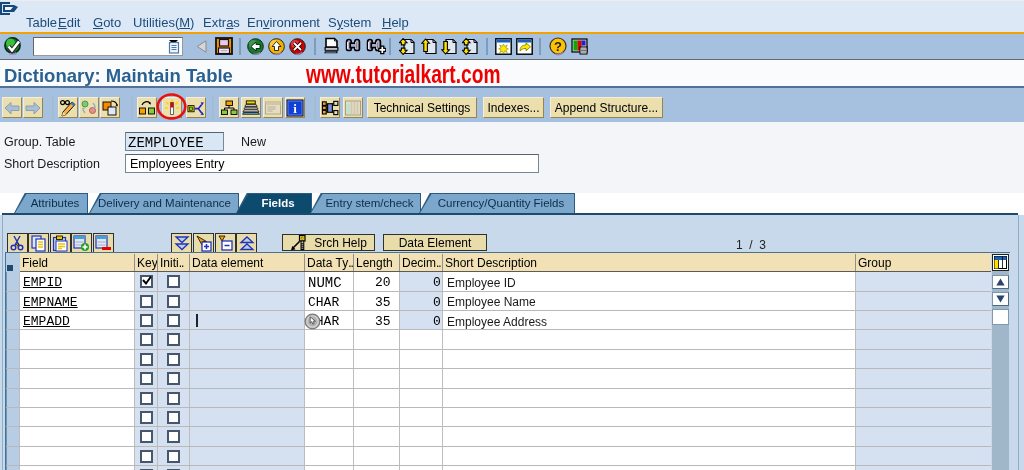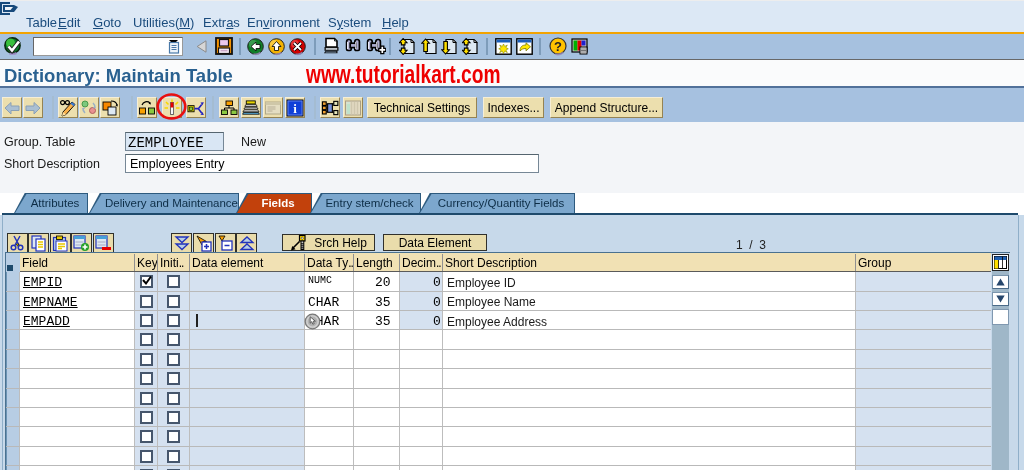--- a/index.html
+++ b/index.html
@@ -290,25 +290,25 @@
 <span class="mono" style="left:128px;top:134.5px;font-size:14px;color:#000">ZEMPLOYEE</span>
 <span style="left:241px;top:135px;font-size:12.5px;color:#1a1a1a">New</span>
 <span style="left:4px;top:157px;font-size:12.5px;color:#1a1a1a">Short Description</span>
 <div style="left:125px;top:154px;width:414px;height:19px;background:#fff;border:1px solid #768796;border-top-color:#55656f"></div>
 <span style="left:130px;top:157px;font-size:12.5px;color:#000">Employees Entry</span>
 <div style="left:14px;top:192.5px;width:74px;height:20.5px;background:#2d5a7e;clip-path:polygon(11px 0,100% 0,100% 100%,0 100%)"></div>
 <div style="display:flex;align-items:center;justify-content:center;padding-left:8px;left:15px;top:193.5px;width:72px;height:19.5px;background:#7ca7cd;clip-path:polygon(11.8px 0,100% 0,100% 100%,0 100%)">
     <span style="position:static;white-space:nowrap;color:#0d2d46;font-weight:normal;font-size:11.5px">Attributes</span>
   </div>
 <div style="left:89px;top:192.5px;width:150px;height:20.5px;background:#2d5a7e;clip-path:polygon(11px 0,100% 0,100% 100%,0 100%)"></div>
-<div style="display:flex;align-items:center;justify-content:flex-end;padding-left:8px;left:90px;top:193.5px;width:148px;height:19.5px;background:#7ca7cd;clip-path:polygon(11.8px 0,100% 0,100% 100%,0 100%)">
+<div style="display:flex;align-items:center;justify-content:flex-start;padding-left:8px;left:90px;top:193.5px;width:148px;height:19.5px;background:#7ca7cd;clip-path:polygon(11.8px 0,100% 0,100% 100%,0 100%)">
     <span style="position:static;white-space:nowrap;color:#0d2d46;font-weight:normal;font-size:11.5px">Delivery and Maintenance</span>
   </div>
 <div style="left:236px;top:192.5px;width:76px;height:20.5px;background:#2d5a7e;clip-path:polygon(11px 0,100% 0,100% 100%,0 100%)"></div>
-<div style="display:flex;align-items:center;justify-content:center;padding-left:8px;left:237px;top:193.5px;width:74px;height:19.5px;background:#c2410c;clip-path:polygon(11.8px 0,100% 0,100% 100%,0 100%)">
+<div style="display:flex;align-items:center;justify-content:center;padding-left:8px;left:237px;top:193.5px;width:74px;height:19.5px;background:#0c4a6e;clip-path:polygon(11.8px 0,100% 0,100% 100%,0 100%)">
     <span style="position:static;white-space:nowrap;color:#fff;font-weight:bold;font-size:11.5px">Fields</span>
   </div>
 <div style="left:310px;top:192.5px;width:111px;height:20.5px;background:#2d5a7e;clip-path:polygon(11px 0,100% 0,100% 100%,0 100%)"></div>
 <div style="display:flex;align-items:center;justify-content:center;padding-left:8px;left:311px;top:193.5px;width:109px;height:19.5px;background:#7ca7cd;clip-path:polygon(11.8px 0,100% 0,100% 100%,0 100%)">
     <span style="position:static;white-space:nowrap;color:#0d2d46;font-weight:normal;font-size:11.5px">Entry stem/check</span>
   </div>
 <div style="left:419px;top:192.5px;width:156px;height:20.5px;background:#2d5a7e;clip-path:polygon(11px 0,100% 0,100% 100%,0 100%)"></div>
 <div style="display:flex;align-items:center;justify-content:center;padding-left:8px;left:420px;top:193.5px;width:154px;height:19.5px;background:#7ca7cd;clip-path:polygon(11.8px 0,100% 0,100% 100%,0 100%)">
     <span style="position:static;white-space:nowrap;color:#0d2d46;font-weight:normal;font-size:11.5px">Currency/Quantity Fields</span>
   </div>
@@ -442,21 +442,21 @@
 <div style="left:442px;top:272.2px;width:1px;height:19.4px;background:#bdbdbd"></div>
 <div style="left:855px;top:272.2px;width:1px;height:19.4px;background:#bdbdbd"></div>
 <div style="left:6px;top:290.59999999999997px;width:985px;height:1px;background:#b9b9b9"></div>
 <div class="cb" style="left:140px;top:275.2px">
     <svg style="left:-1px;top:-2px" width="12" height="12" viewBox="0 0 12 12">
       <path d="M2 5 l3 3.5 5-7" stroke="#000" stroke-width="2" fill="none"></path>
     </svg>
   </div>
 <div class="cb" style="left:167px;top:275.2px"></div>
 <span class="mono" style="left:23px;top:275.2px;font-size:13px;text-decoration:underline;color:#000">EMPID</span>
-<span class="mono" style="left:308px;top:275.2px;font-size:10px;color:#000">NUMC</span>
+<span class="mono" style="left:308px;top:275.2px;font-size:14px;color:#000">NUMC</span>
 <span class="mono" style="left:375px;top:275.2px;font-size:13px;color:#000">20</span>
 <span class="mono" style="left:433px;top:275.2px;font-size:13px;color:#000">0</span>
 <span style="left:447px;top:275.7px;font-size:12px;color:#1a1a1a">Employee ID</span>
 <div style="left:6px;top:291.59999999999997px;width:14px;height:19.4px;background:#b7cde4"></div>
 <div style="left:20px;top:291.59999999999997px;width:115px;height:19.4px;background:#fff"></div>
 <div style="left:135px;top:291.59999999999997px;width:23px;height:19.4px;background:#d5e1f0"></div>
 <div style="left:158px;top:291.59999999999997px;width:32px;height:19.4px;background:#d5e1f0"></div>
 <div style="left:190px;top:291.59999999999997px;width:115px;height:19.4px;background:#d5e1f0"></div>
 <div style="left:305px;top:291.59999999999997px;width:49px;height:19.4px;background:#fff"></div>
 <div style="left:354px;top:291.59999999999997px;width:46px;height:19.4px;background:#fff"></div>

